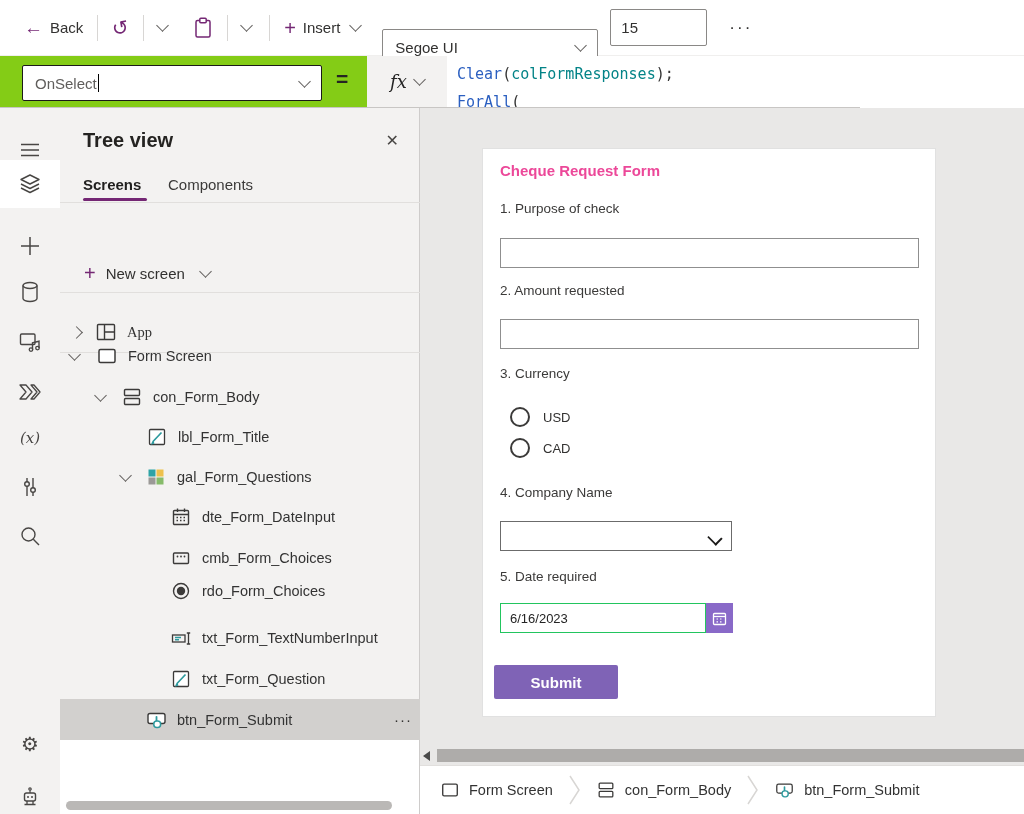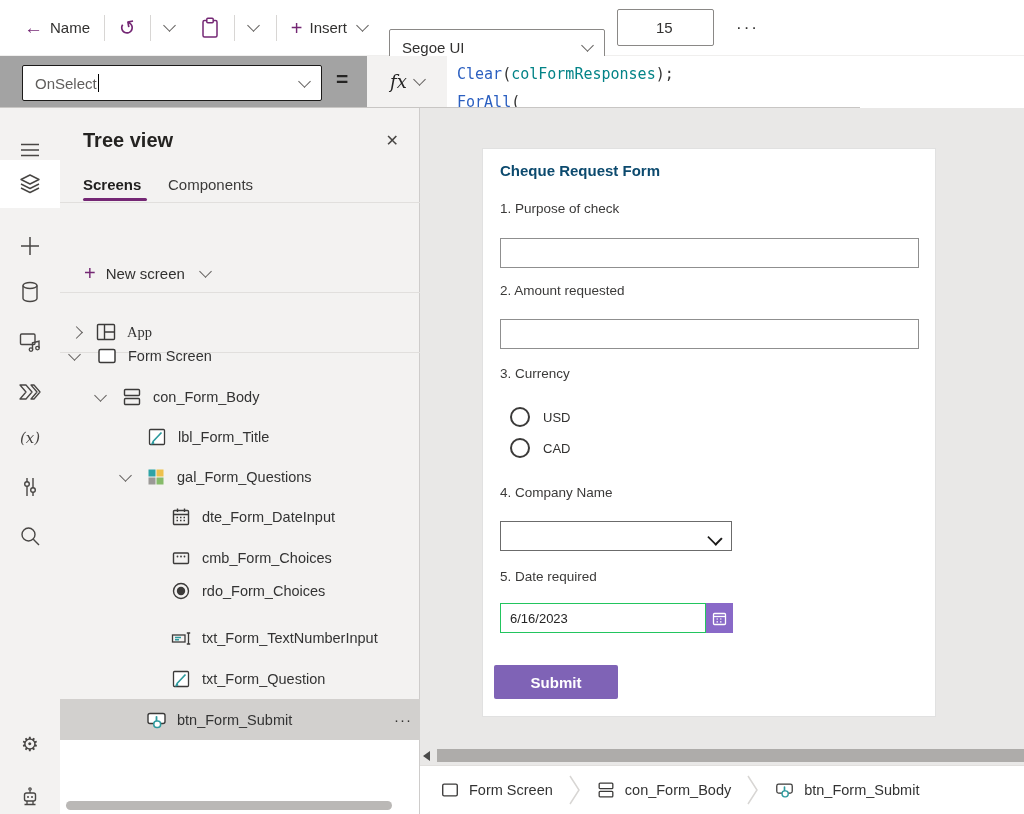--- a/index.html
+++ b/index.html
@@ -14,26 +14,26 @@
   .tb-label{font-size:15px;color:#323130;}
   .tb-sep{width:1px;height:26px;background:#d8d6d4;margin:0 6px;}
   .chev{width:8px;height:8px;border-right:1.6px solid #605e5c;border-bottom:1.6px solid #605e5c;
         transform:rotate(45deg);margin-top:-4px;}
   .chev.right{transform:rotate(-45deg);margin-top:0;}
   .glyph-back{font-size:19px;color:#742774;line-height:1;}
   .glyph-undo{font-size:20px;color:#742774;line-height:1;transform:rotate(-10deg);}
   .combo{display:flex;align-items:center;justify-content:space-between;
          border:1px solid #8a8886;border-radius:2px;background:#fff;height:37px;box-sizing:border-box;}
   .font-combo{width:216px;margin-left:14px;padding:0 12px;margin-top:40px;}
-  .size-box{width:97px;margin-left:12px;padding-left:28px;}
+  .size-box{width:97px;margin-left:12px;}
   .size-box input{border:0;outline:0;width:70px;padding:0 10px;font-size:15px;color:#323130;
                   font-family:inherit;background:transparent;}
   .overflow-dots{margin-left:22px;font-size:17px;letter-spacing:2px;color:#323130;cursor:pointer;}
   
-  .formula-bar{position:absolute;left:0;top:56px;width:860px;height:52px;background:#a3a3a3;
+  .formula-bar{position:absolute;left:0;top:56px;width:860px;height:52px;background:#84cc16;
                border-bottom:1px solid #c8c6c4;box-sizing:border-box;}
   .prop-combo{position:absolute;left:22px;top:9px;width:300px;height:36px;border:1.5px solid #1b1a19;
               border-radius:2px;background:#fff;display:flex;align-items:center;
               justify-content:space-between;padding:0 12px;box-sizing:border-box;cursor:pointer;}
   .prop-text{font-size:15px;color:#605e5c;display:flex;align-items:center;}
   .caret{display:inline-block;width:1px;height:18px;background:#000;margin-left:1px;}
   .equals{position:absolute;left:336px;top:11px;font-size:21px;font-weight:600;color:#252423;}
   .fx-box{position:absolute;left:367px;top:0;width:80px;height:51px;background:#f3f2f1;
           display:flex;align-items:center;justify-content:center;gap:8px;cursor:pointer;}
   .fx-label{font-family:"DejaVu Serif","Liberation Serif",serif;font-style:italic;
@@ -78,21 +78,21 @@
   .trow .tchev{position:absolute;}
   .trow .ticon{position:absolute;}
   .trow .tlabel{position:absolute;font-size:14.5px;color:#333;white-space:nowrap;}
   .trow .tdots{position:absolute;right:8px;font-size:15px;letter-spacing:1px;color:#323130;}
   .panel-bottom{position:absolute;left:0;top:632px;width:359px;height:74px;background:#fff;}
   .panel-hthumb{position:absolute;left:6px;top:61px;width:326px;height:9px;background:#bab8b6;border-radius:5px;cursor:grab;}
   
   .canvas{position:absolute;left:420px;top:108px;width:604px;height:706px;background:#e9e8e7;}
   .card{position:absolute;left:62px;top:40px;width:454px;height:569px;background:#fff;
         border:1px solid #e1e1e1;box-sizing:border-box;}
-  .card-title{position:absolute;left:17px;top:13px;font-size:15px;font-weight:700;color:#0c4a6e;}
+  .card-title{position:absolute;left:17px;top:13px;font-size:15px;font-weight:700;color:#ec4899;}
   .q-label{position:absolute;left:17px;font-size:13.5px;color:#3b3a39;}
   .q-input{position:absolute;left:17px;width:419px;height:30px;border:1px solid #8f8f8f;
            background:#fff;box-sizing:border-box;font-size:13px;font-family:inherit;
            color:#242424;padding:0 8px;outline:none;}
   .radio-row{position:absolute;left:27px;display:flex;align-items:center;gap:13px;cursor:pointer;}
   .radio-circle{width:20px;height:20px;border:2px solid #3b3a39;border-radius:50%;background:#fff;box-sizing:border-box;}
   .radio-label{font-size:13px;color:#323130;}
   .dropdown{position:absolute;left:17px;top:372px;width:232px;height:30px;border:1px solid #6b6b6b;
             background:#fff;box-sizing:border-box;cursor:pointer;}
   .dd-chev{position:absolute;right:10px;top:10px;width:10px;height:10px;border-right:2.4px solid #1b1a19;
@@ -116,21 +116,21 @@
   .crumb-sep{margin:0 16px;}
 </style>
 </head>
 <body>
 
 <div class="app">
 
   <div class="toolbar">
     <div class="tb-item" style="margin-left:16px;">
       <span class="glyph-back">←</span>
-      <span class="tb-label">Name</span>
+      <span class="tb-label">Back</span>
     </div>
     <div class="tb-sep"></div>
     <div class="tb-item">
       <span class="glyph-undo">↺</span>
     </div>
     <div class="tb-sep"></div>
     <div class="tb-item">
       <span class="chev"></span>
     </div>
     <div class="tb-item" style="margin-left:10px;">

